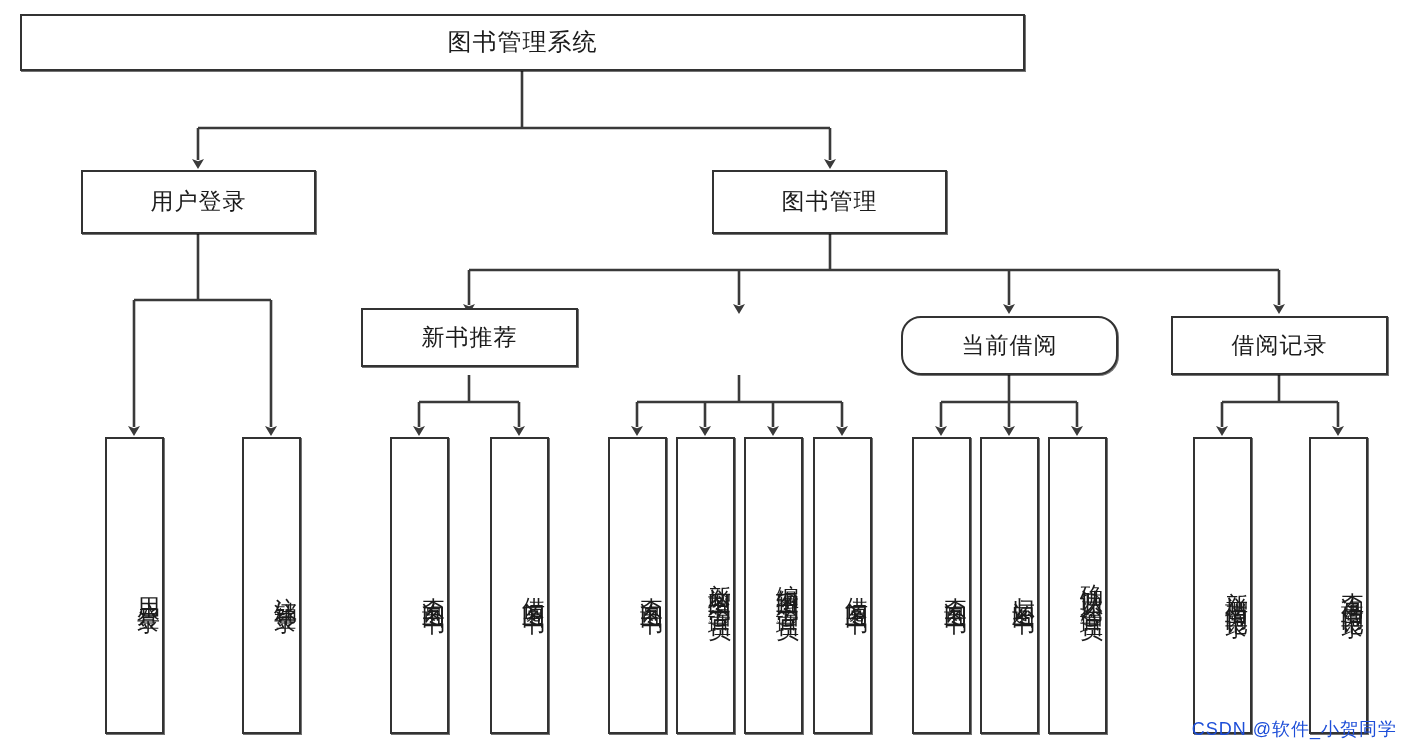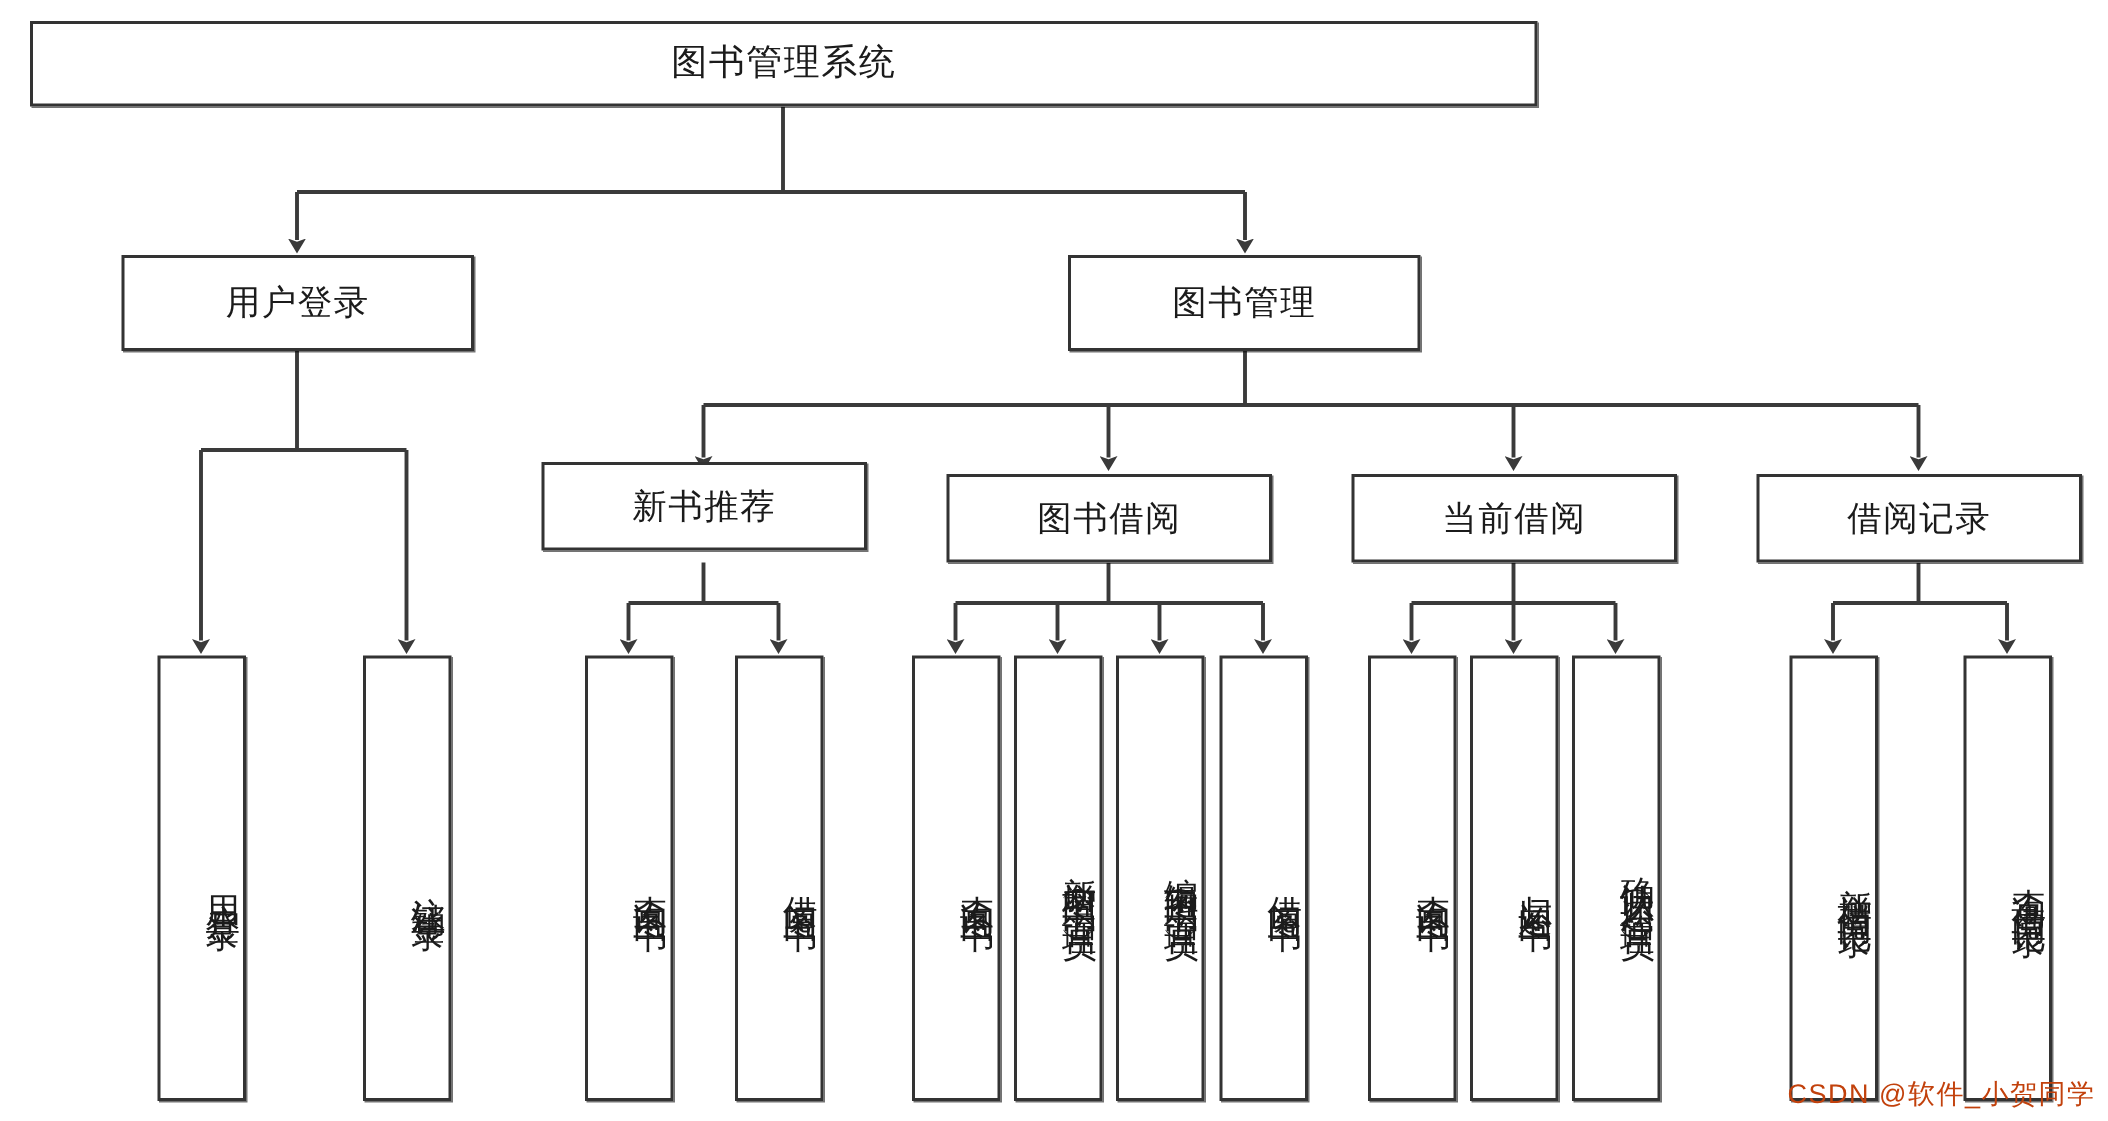--- a/index.html
+++ b/index.html
@@ -57,21 +57,21 @@
   }
   .node.vert .vlabel {
     display: block;
     white-space: nowrap;
   }
   #watermark {
     position: absolute;
     right: 8px;
     bottom: 6px;
     font-size: 18px;
-    color: #c2410c;
+    color: #1d4ed8;
     letter-spacing: 1px;
     white-space: nowrap;
     z-index: 5;
   }
 </style>
 </head>
 <body>
 
 <div id="diagram-root">
 
@@ -133,24 +133,21 @@
   <div class="node horiz" style="left:81px; top:170px; width:235px; height:64px;">
     <span>用户登录</span>
   </div>
   <div class="node horiz" style="left:712px; top:170px; width:235px; height:64px;">
     <span>图书管理</span>
   </div>
 
   <div class="node horiz" style="left:361px; top:308px; width:217px; height:59px;">
     <span>新书推荐</span>
   </div>
-  <div class="node horiz" style="left:631px; top:316px; width:217px; height:59px;">
-    <span>图书借阅</span>
-  </div>
-  <div class="node horiz" style="left:901px; top:316px; width:217px; height:59px;">
+  <div class="node horiz" style="left:901px; top:316px; width:217px; height:59px;border-radius:20px;">
     <span>当前借阅</span>
   </div>
   <div class="node horiz" style="left:1171px; top:316px; width:217px; height:59px;text-align:center;">
     <span>借阅记录</span>
   </div>
 
   <div class="node vert" style="left:105px; top:437px; width:59px; height:297px;">
     <span class="vlabel">用户登录</span>
   </div>
   <div class="node vert" style="left:242px; top:437px; width:59px; height:297px;">

